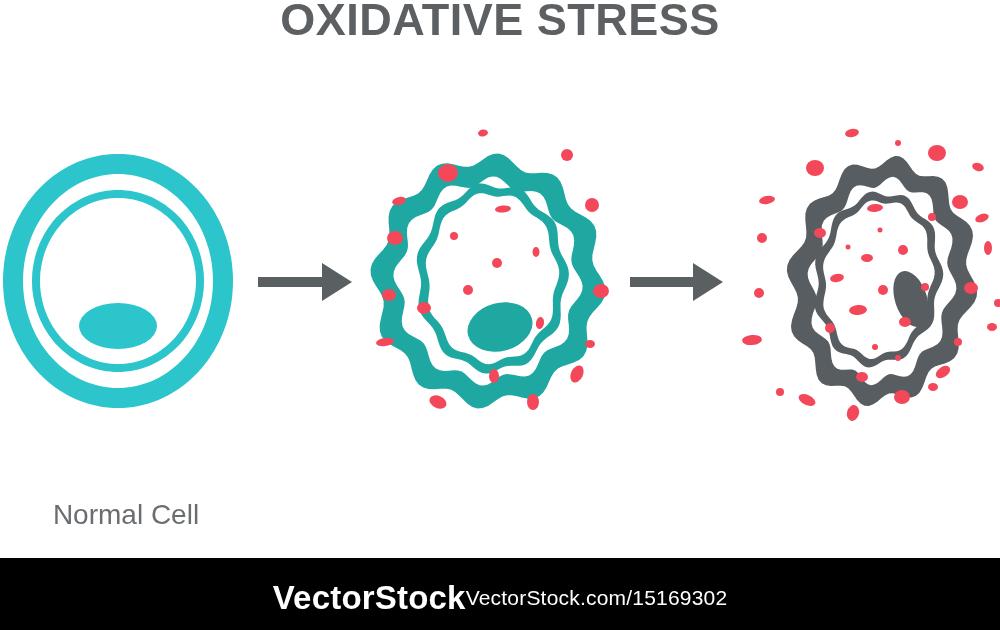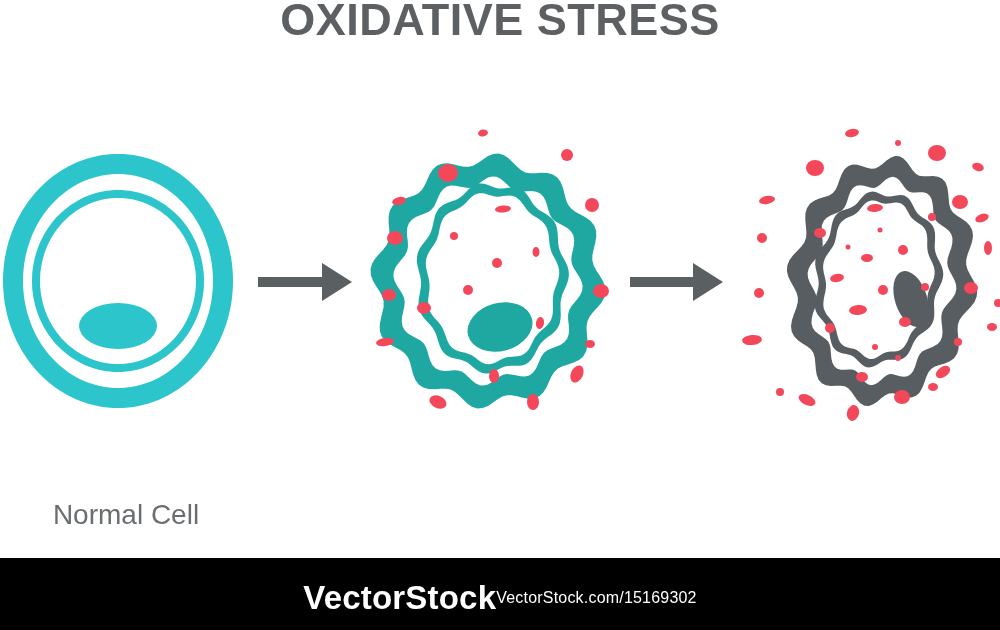--- a/index.html
+++ b/index.html
@@ -31,21 +31,21 @@
   .label-stressed{left:890px;}
   .footer{
     position:absolute;left:0;top:558px;width:1000px;height:80px;
     background:var(--footer-bg);display:flex;align-items:center;
     justify-content:center;padding:0 25px;box-sizing:border-box;
   }
   .footer-brand{
     color:var(--footer-text);font-size:33px;font-weight:600;letter-spacing:0.2px;
   }
   .footer-url{
-    color:var(--footer-text);font-size:16px;font-weight:400;letter-spacing:0.2px;
+    color:var(--footer-text);font-size:21px;font-weight:400;letter-spacing:0.2px;
   }
 </style>
 </head>
 <body>
 
 <div class="page">
 
   <h1 class="title">OXIDATIVE STRESS</h1>
 
   <svg class="diagram-svg" id="diagram" width="1000" height="550" viewBox="0 0 1000 550">

